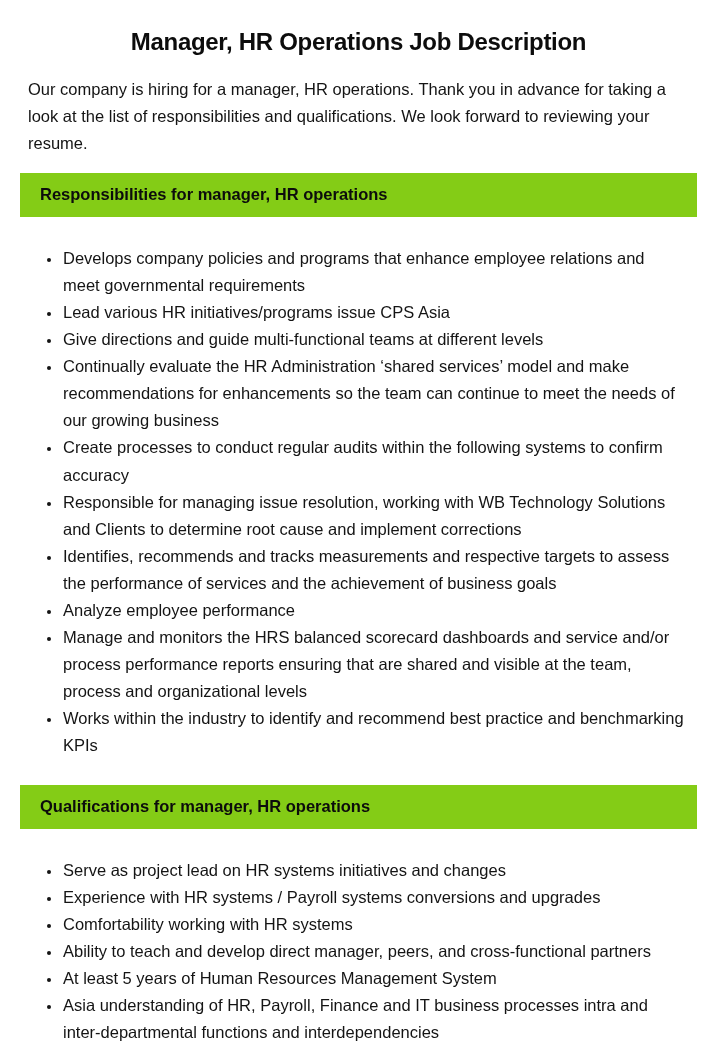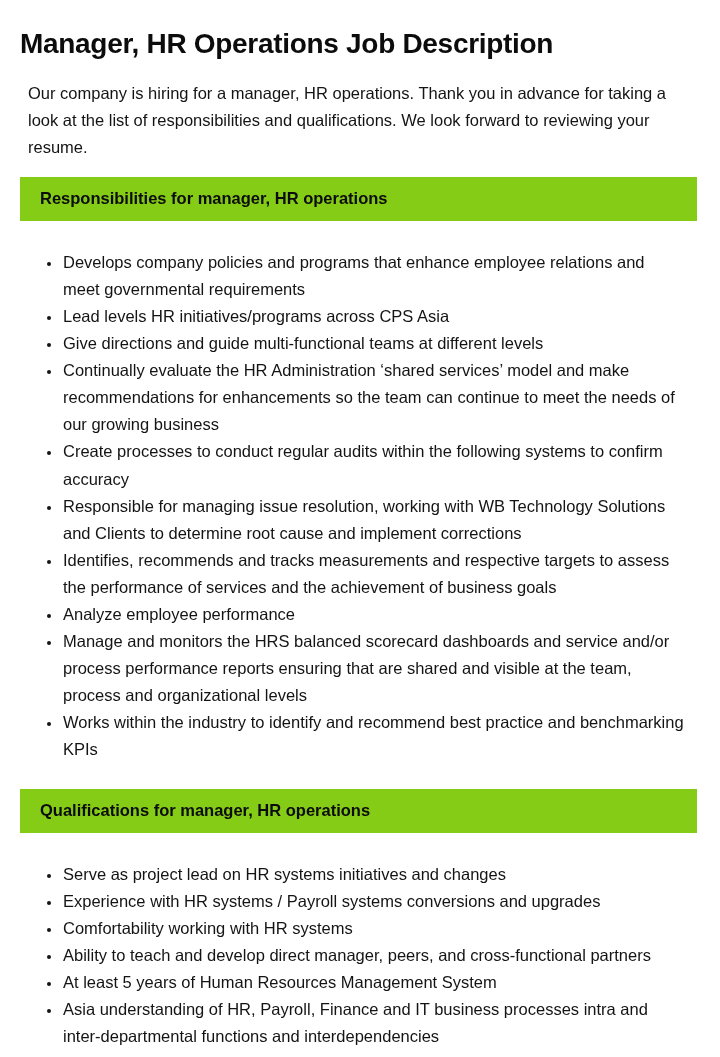--- a/index.html
+++ b/index.html
@@ -11,23 +11,23 @@
   }
   .page {
     width: 720px;
     min-height: 1057px;
     margin: 0 auto;
     box-sizing: border-box;
     padding: 2px 23px 24px 20px;
     background: #ffffff;
   }
   .doc-title {
-    font-size: 28px;
+    font-size: 24px;
     font-weight: 700;
-    text-align: left;
+    text-align: center;
     letter-spacing: -0.3px;
     margin: 26px 0 20px 0;
     color: #0c0c0c;
   }
   .intro {
     font-size: 16.5px;
     line-height: 1.64;
     margin: 0 0 14px 8px;
   }
   .section-bar {
@@ -64,21 +64,21 @@
   <h1 class="doc-title">Manager, HR Operations Job Description</h1>
 
   <p class="intro">Our company is hiring for a manager, HR operations. Thank you in advance for taking a look at the list of responsibilities and qualifications. We look forward to reviewing your resume.</p>
 
   <div class="section-bar">
     <h2>Responsibilities for manager, HR operations</h2>
   </div>
 
   <ul class="bullet-list">
       <li>Develops company policies and programs that enhance employee relations and meet governmental requirements</li>
-      <li>Lead levels HR initiatives/programs across CPS Asia</li>
+      <li>Lead various HR initiatives/programs issue CPS Asia</li>
       <li>Give directions and guide multi-functional teams at different levels</li>
       <li>Continually evaluate the HR Administration ‘shared services’ model and make recommendations for enhancements so the team can continue to meet the needs of our growing business</li>
       <li>Create processes to conduct regular audits within the following systems to confirm accuracy</li>
       <li>Responsible for managing issue resolution, working with WB Technology Solutions and Clients to determine root cause and implement corrections</li>
       <li>Identifies, recommends and tracks measurements and respective targets to assess the performance of services and the achievement of business goals</li>
       <li>Analyze employee performance</li>
       <li>Manage and monitors the HRS balanced scorecard dashboards and service and/or process performance reports ensuring that are shared and visible at the team, process and organizational levels</li>
       <li>Works within the industry to identify and recommend best practice and benchmarking KPIs</li>
     </ul>
 

